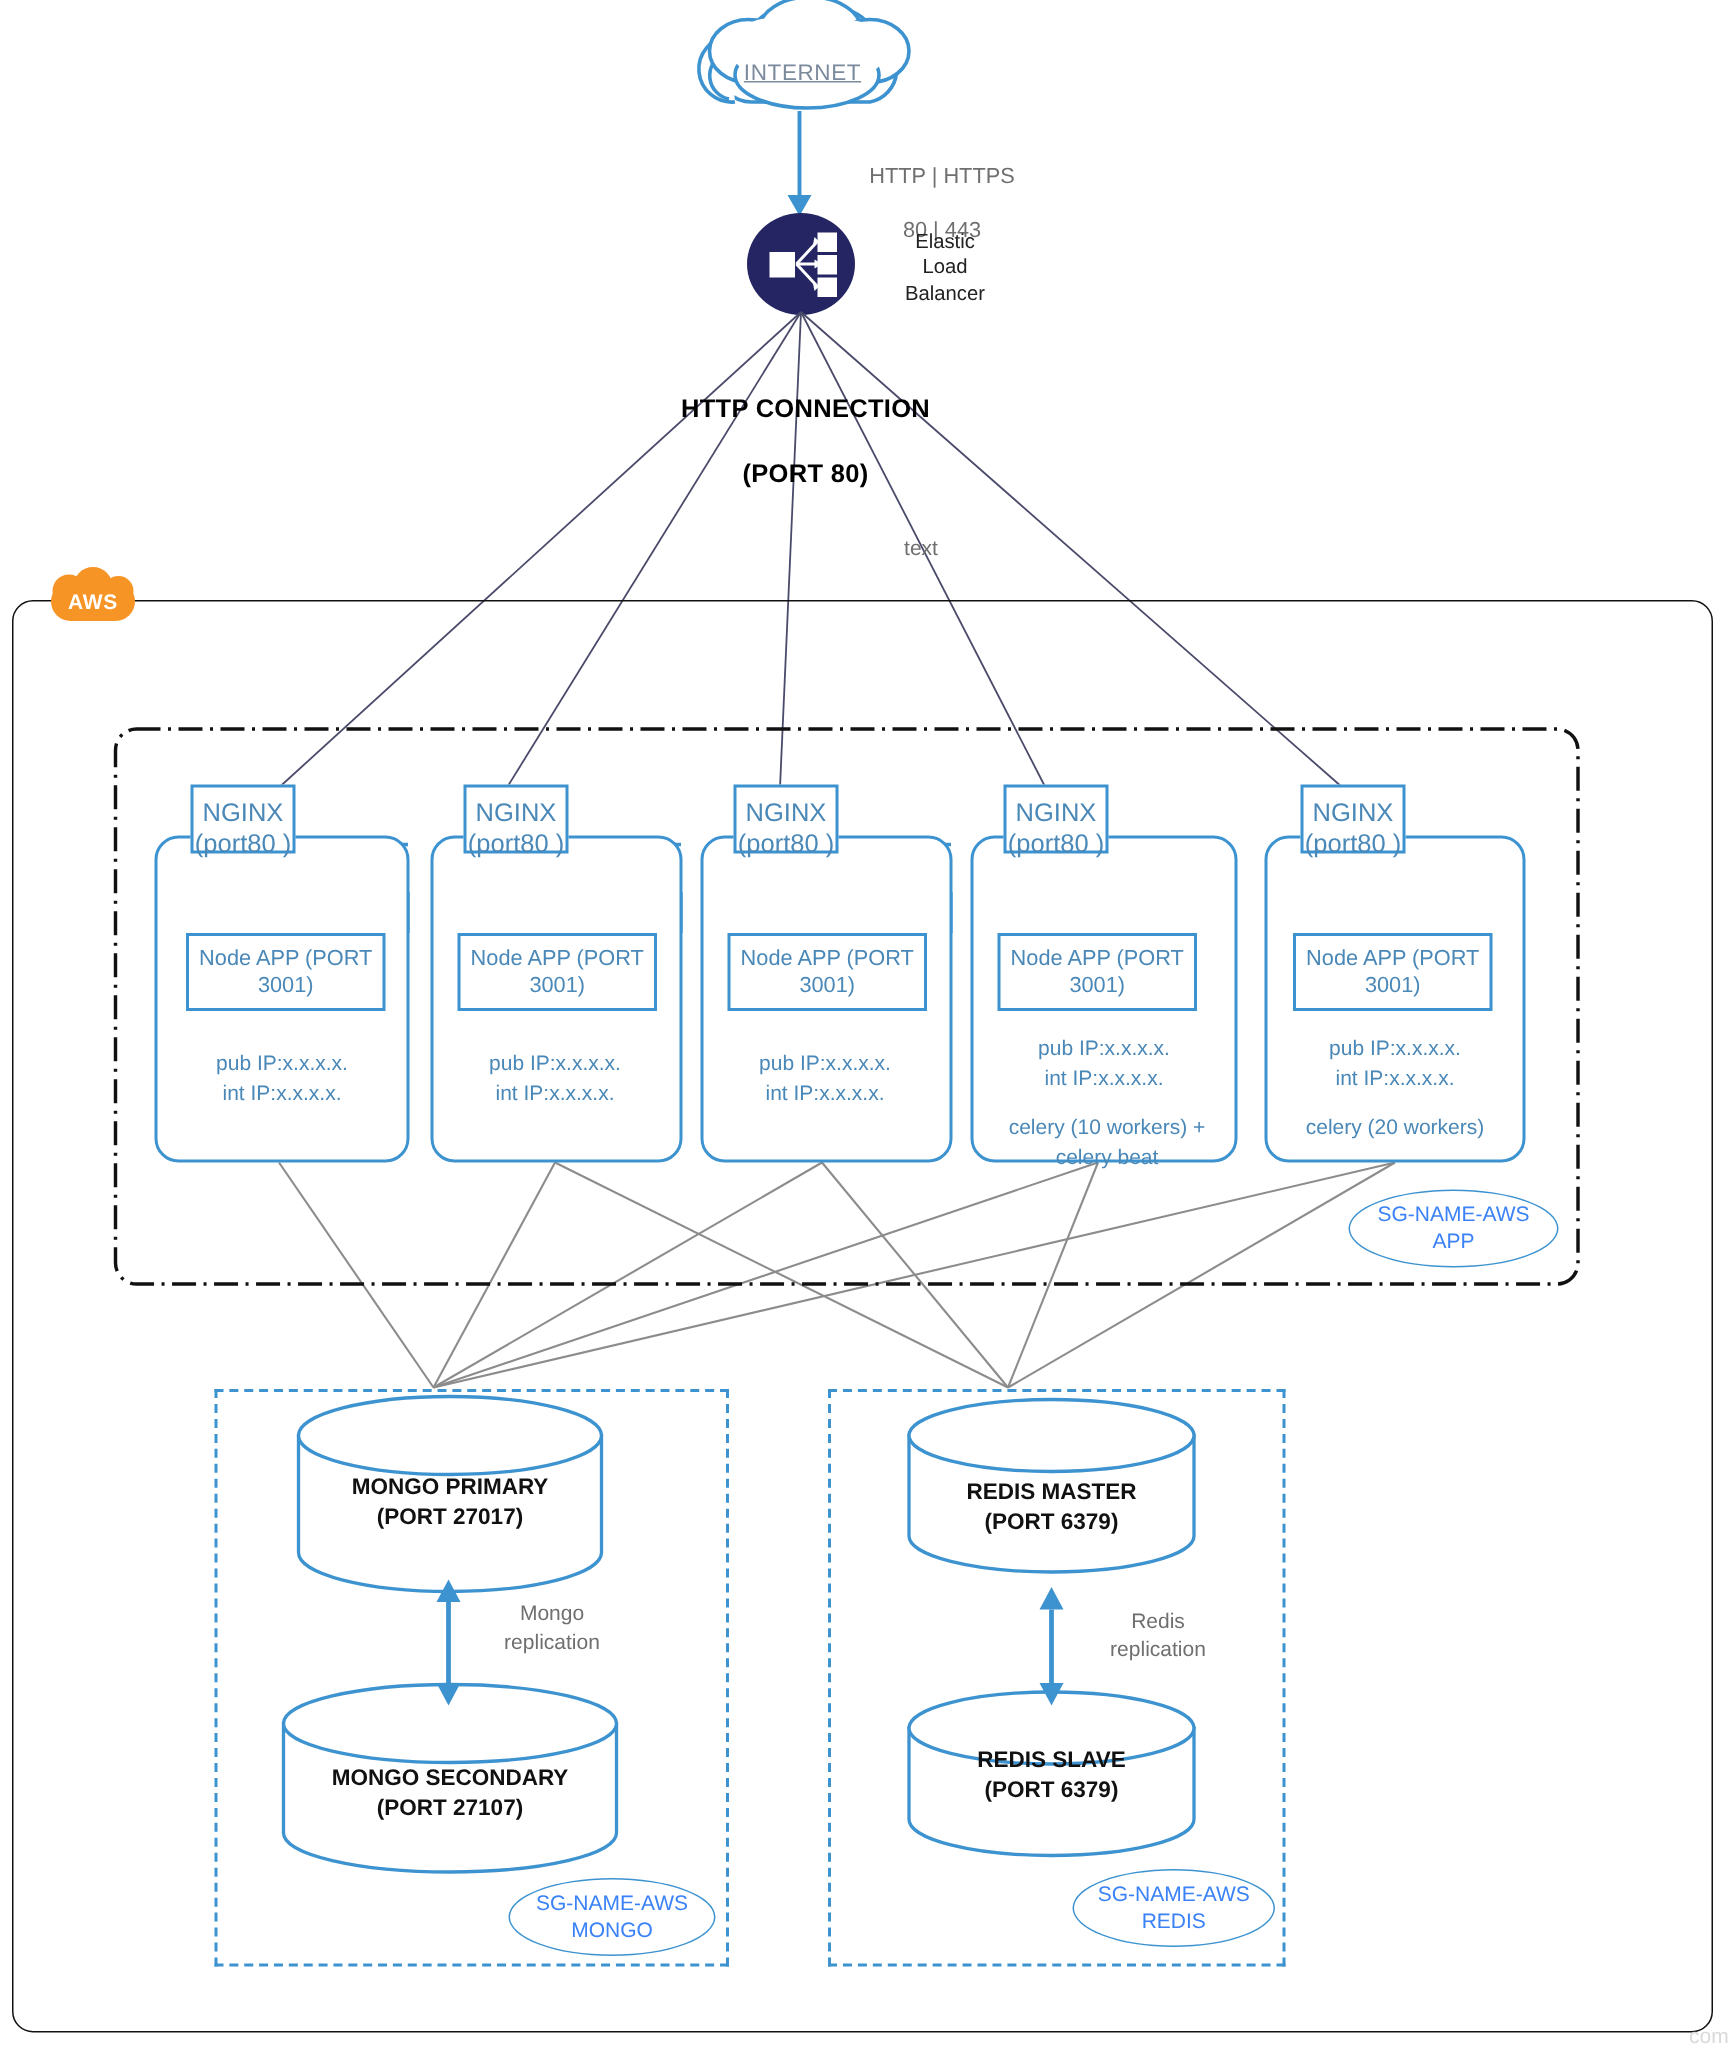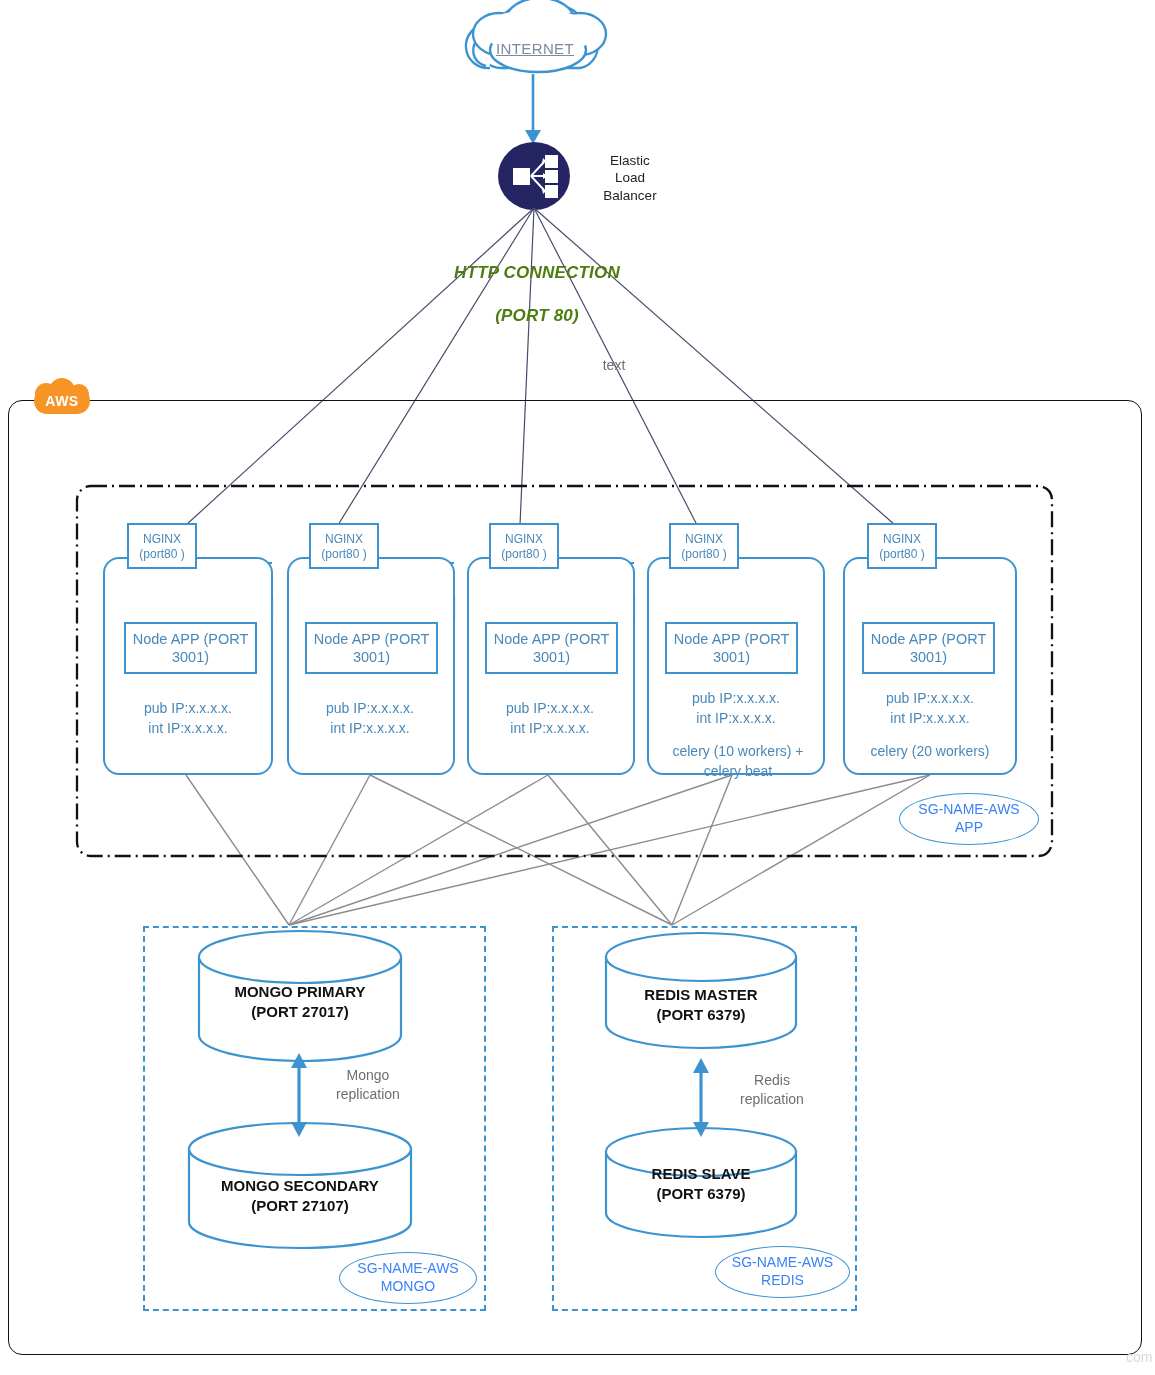--- a/index.html
+++ b/index.html
@@ -47,26 +47,25 @@
 
   
   .elb-caption{
     color:#222;
     font-size:13.5px;
     width:110px;
     text-align:center;
     line-height:1.28;
   }
   .http-conn{
-    color:#4d7c0f;
+    color:#000000;
     font-weight:bold;
     font-size:17px;
     width:320px;
     letter-spacing:.2px;
-    font-style:italic;
   }
   .text-lbl{
     color:#6f6f6f;
     font-size:14px;
     width:60px;
   }
 
   
   .aws-box{
     position:absolute;
@@ -105,21 +104,21 @@
     border:2.2px solid #3d93d0;
     border-radius:16px;
     background:#fff;
   }
   .nginx{
     position:absolute;
     box-sizing:border-box;
     border:2.2px solid #3d93d0;
     background:#fff;
     color:#4a88b8;
-    font-size:12px;
+    font-size:17px;
     text-align:center;
     line-height:1.22;
     padding-top:7px;
     z-index:5;
   }
   .nodeapp{
     position:absolute;
     box-sizing:border-box;
     border:2px solid #3d93d0;
     background:#fff;
@@ -319,20 +318,24 @@
       <line x1="701" y1="1073" x2="701" y2="1122" stroke="#3d93d0" stroke-width="3.2"></line>
       <path d="M693,1073 L709,1073 L701,1058 z" fill="#3d93d0"></path>
       <path d="M693,1122 L709,1122 L701,1137 z" fill="#3d93d0"></path>
     </g>
 
     <rect x="77" y="486" width="975" height="370" rx="14" ry="14" fill="none" stroke="#111111" stroke-width="2.3" stroke-dasharray="16 5 2 5"></rect>
   </svg>
 
   <div class="cloud-label" style="left:465px; top:40px;">INTERNET</div>
 
+  <div class="lbl httpshttps" style="left:553px; top:91px; text-align:center;">
+    <div>HTTP | HTTPS</div>
+    <div>80 | 443</div>
+  </div>
 
   <div class="lbl elb-caption" style="left:575px; top:152px;">Elastic
 Load
 Balancer</div>
 
   <div class="lbl http-conn" style="left:377px; top:241px;">
     <div>HTTP CONNECTION</div>
     <div>(PORT 80)</div>
   </div>
 

